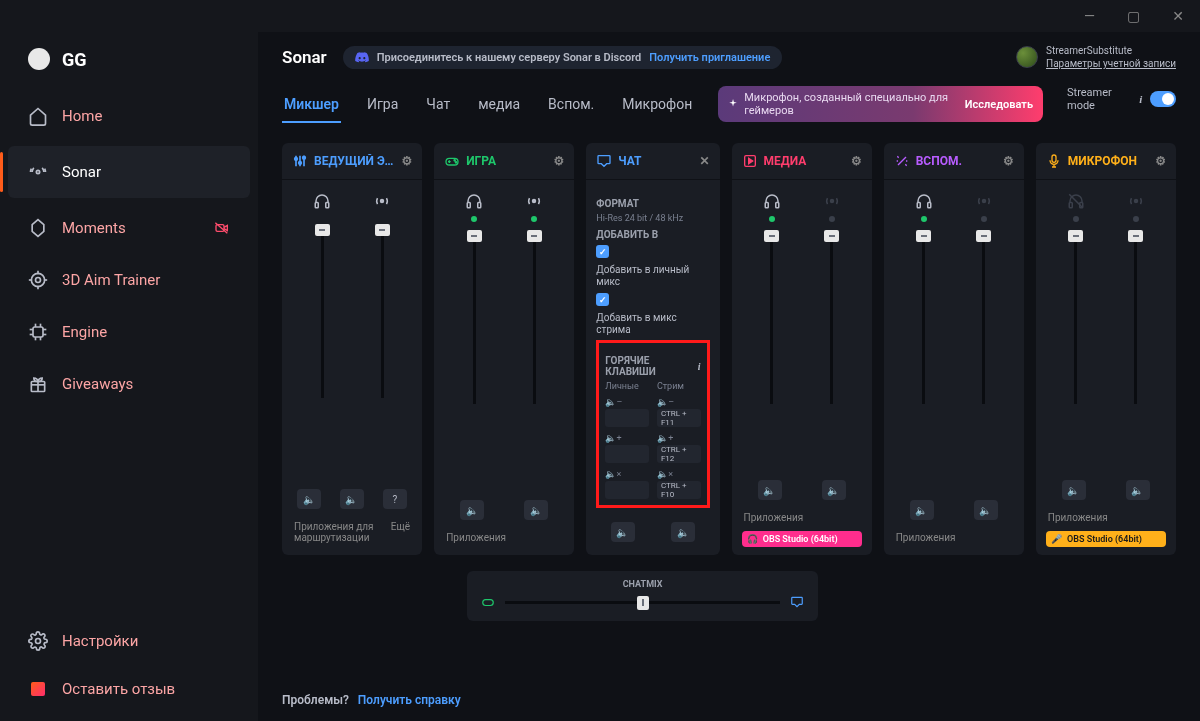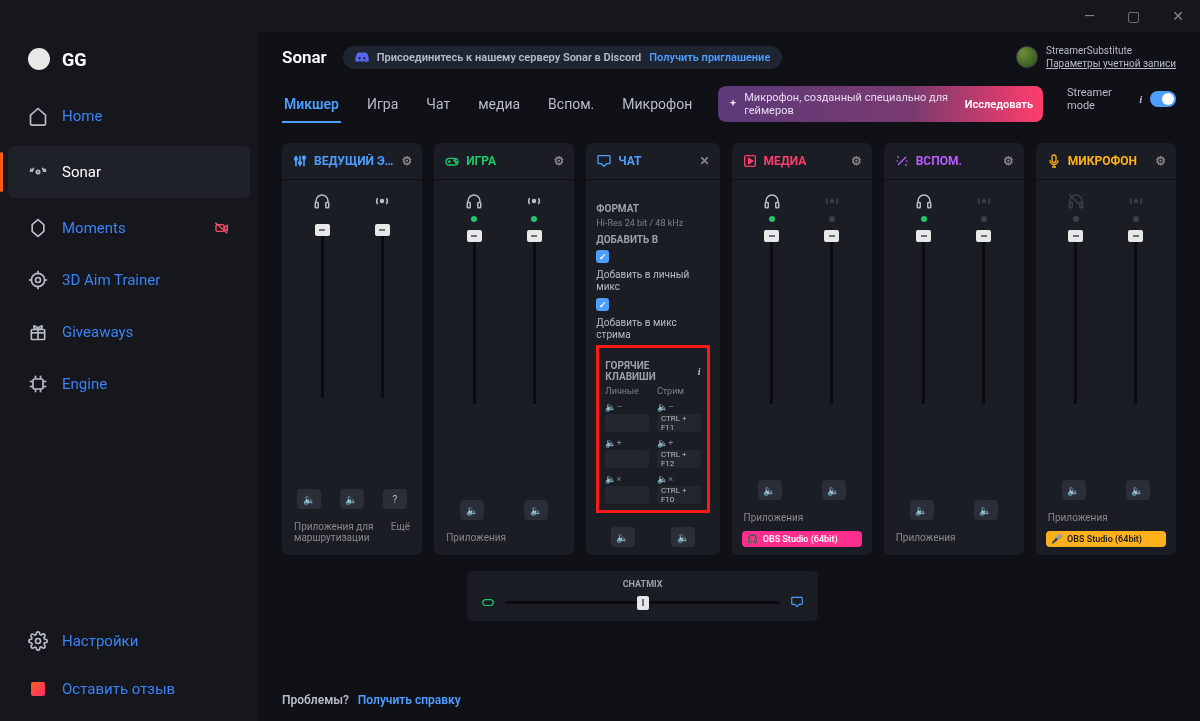--- a/index.html
+++ b/index.html
@@ -8,21 +8,21 @@
 .titlebar { height: 32px; display: flex; justify-content: flex-end; align-items: center; padding-right: 8px; gap: 16px; }
 .titlebar span { color: #888; font-size: 14px; cursor: pointer; padding: 4px 8px; }
 
 .layout { display: flex; height: calc(100% - 32px); }
 
 .sidebar { width: 258px; background: #15171c; display: flex; flex-direction: column; padding: 8px 0; }
 .logo-row { display: flex; align-items: center; gap: 12px; padding: 8px 28px 20px; }
 .logo-icon { width: 22px; height: 22px; background: #e8e8e8; border-radius: 50%; position: relative; }
 .logo-text { color: #fff; font-weight: 700; font-size: 18px; }
 
-.nav-item { display: flex; align-items: center; gap: 14px; padding: 16px 28px; color: #3b82f6; font-size: 15px; cursor: pointer; position: relative; }
+.nav-item { display: flex; align-items: center; gap: 14px; padding: 16px 28px; color: #fca5a5; font-size: 15px; cursor: pointer; position: relative; }
 .nav-item.active { background: #1e2128; color: #fff; border-radius: 6px; margin: 4px 8px; padding: 16px 20px; }
 .nav-item.active::before { content: ""; position: absolute; left: -8px; top: 6px; bottom: 6px; width: 3px; background: #ff5c1a; border-radius: 2px; }
 .nav-icon { width: 20px; height: 20px; display: flex; align-items: center; justify-content: center; color: #b8bcc8; }
 .nav-item .badge-icon { margin-left: auto; color: #ff4d6d; }
 
 .sidebar-bottom { margin-top: auto; }
 .sidebar-bottom .nav-item { padding: 14px 28px; }
 .feedback-icon { width: 14px; height: 14px; background: linear-gradient(135deg, #ff5c1a 0%, #ff2d6d 100%); border-radius: 2px; }
 
 .main { flex: 1; background: #0f1116; display: flex; flex-direction: column; overflow: hidden; }
@@ -53,21 +53,21 @@
 .mixer-area { flex: 1; padding: 20px 24px 8px; overflow: hidden; }
 .channels { display: flex; gap: 12px; height: 412px; }
 
 .channel { flex: 1; background: #1a1d24; border-radius: 6px; display: flex; flex-direction: column; overflow: hidden; min-width: 0; }
 
 .ch-header { display: flex; align-items: center; gap: 6px; padding: 10px 10px; border-bottom: 1px solid #0f1116; font-size: 12px; font-weight: 700; }
 .ch-header .title { flex: 1; white-space: nowrap; overflow: hidden; text-overflow: ellipsis; }
 .ch-header .gear, .ch-header .close { color: #888; cursor: pointer; font-size: 12px; }
 .ch-icon { width: 16px; height: 16px; }
 
-.ch-body { flex: 1; padding: 12px 10px 8px; display: flex; flex-direction: column; justify-content: flex-end; }
+.ch-body { flex: 1; padding: 12px 10px 8px; display: flex; flex-direction: column; }
 
 .dual-icons { display: flex; justify-content: space-around; margin-bottom: 6px; }
 .mode-icon { width: 18px; height: 18px; color: #b8bcc8; }
 .mode-icon.dim { color: #3a3f4a; }
 .dots { display: flex; justify-content: space-around; margin-bottom: 12px; }
 .dot { width: 6px; height: 6px; border-radius: 50%; }
 .dot.green { background: #1ec76b; }
 .dot.grey { background: #3a3f4a; }
 
 .sliders { display: flex; justify-content: space-around; flex: 1; }
@@ -181,49 +181,49 @@
         <svg viewBox="0 0 24 24" width="20" height="20" fill="none" stroke="currentColor" stroke-width="2">
             <circle cx="12" cy="12" r="8"></circle>
             <circle cx="12" cy="12" r="3"></circle>
             <line x1="12" y1="1" x2="12" y2="5"></line>
             <line x1="12" y1="19" x2="12" y2="23"></line>
             <line x1="1" y1="12" x2="5" y2="12"></line>
             <line x1="19" y1="12" x2="23" y2="12"></line>
           </svg>
       </span>
       <span>3D Aim Trainer</span>
-    </div>
-
-    <div class="nav-item">
-      <span class="nav-icon">
-        <svg viewBox="0 0 24 24" width="20" height="20" fill="none" stroke="currentColor" stroke-width="2">
-            <rect x="4" y="9" width="16" height="12" rx="1"></rect>
-            <line x1="4" y1="13" x2="20" y2="13"></line>
-            <line x1="12" y1="9" x2="12" y2="21"></line>
-            <path d="M12 9c-2 0-5-1-5-4 3 0 5 2 5 4zM12 9c2 0 5-1 5-4-3 0-5 2-5 4z"></path>
-          </svg>
-      </span>
-      <span>Giveaways</span>
     </div>
 
     <div class="nav-item">
       <span class="nav-icon">
         <svg viewBox="0 0 24 24" width="20" height="20" fill="none" stroke="currentColor" stroke-width="2">
             <rect x="6" y="6" width="12" height="12" rx="2"></rect>
             <line x1="9" y1="2" x2="9" y2="6"></line>
             <line x1="15" y1="2" x2="15" y2="6"></line>
             <line x1="9" y1="18" x2="9" y2="22"></line>
             <line x1="15" y1="18" x2="15" y2="22"></line>
             <line x1="2" y1="9" x2="6" y2="9"></line>
             <line x1="2" y1="15" x2="6" y2="15"></line>
             <line x1="18" y1="9" x2="22" y2="9"></line>
             <line x1="18" y1="15" x2="22" y2="15"></line>
           </svg>
       </span>
       <span>Engine</span>
+    </div>
+
+    <div class="nav-item">
+      <span class="nav-icon">
+        <svg viewBox="0 0 24 24" width="20" height="20" fill="none" stroke="currentColor" stroke-width="2">
+            <rect x="4" y="9" width="16" height="12" rx="1"></rect>
+            <line x1="4" y1="13" x2="20" y2="13"></line>
+            <line x1="12" y1="9" x2="12" y2="21"></line>
+            <path d="M12 9c-2 0-5-1-5-4 3 0 5 2 5 4zM12 9c2 0 5-1 5-4-3 0-5 2-5 4z"></path>
+          </svg>
+      </span>
+      <span>Giveaways</span>
     </div>
 
     <div class="sidebar-bottom">
       <div class="nav-item">
         <span class="nav-icon">
           <svg viewBox="0 0 24 24" width="20" height="20" fill="none" stroke="currentColor" stroke-width="2">
               <circle cx="12" cy="12" r="3"></circle>
               <path d="M19.4 15a1.7 1.7 0 0 0 .3 1.8l.1.1a2 2 0 1 1-2.8 2.8l-.1-.1a1.7 1.7 0 0 0-1.8-.3 1.7 1.7 0 0 0-1 1.5V21a2 2 0 1 1-4 0v-.1a1.7 1.7 0 0 0-1-1.5 1.7 1.7 0 0 0-1.8.3l-.1.1a2 2 0 1 1-2.8-2.8l.1-.1a1.7 1.7 0 0 0 .3-1.8 1.7 1.7 0 0 0-1.5-1H3a2 2 0 1 1 0-4h.1a1.7 1.7 0 0 0 1.5-1 1.7 1.7 0 0 0-.3-1.8l-.1-.1a2 2 0 1 1 2.8-2.8l.1.1a1.7 1.7 0 0 0 1.8.3h0a1.7 1.7 0 0 0 1-1.5V3a2 2 0 1 1 4 0v.1a1.7 1.7 0 0 0 1 1.5h0a1.7 1.7 0 0 0 1.8-.3l.1-.1a2 2 0 1 1 2.8 2.8l-.1.1a1.7 1.7 0 0 0-.3 1.8v0a1.7 1.7 0 0 0 1.5 1H21a2 2 0 1 1 0 4h-.1a1.7 1.7 0 0 0-1.5 1z"></path>
             </svg>
         </span>

